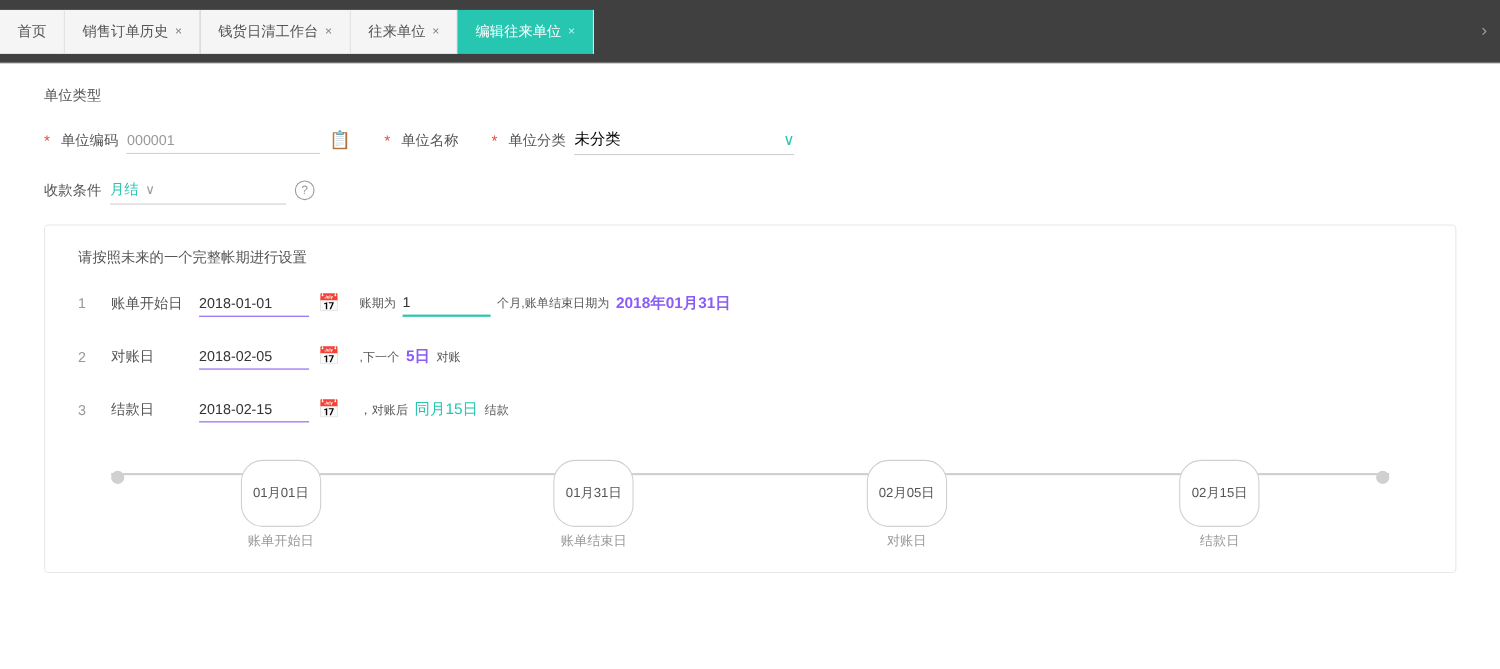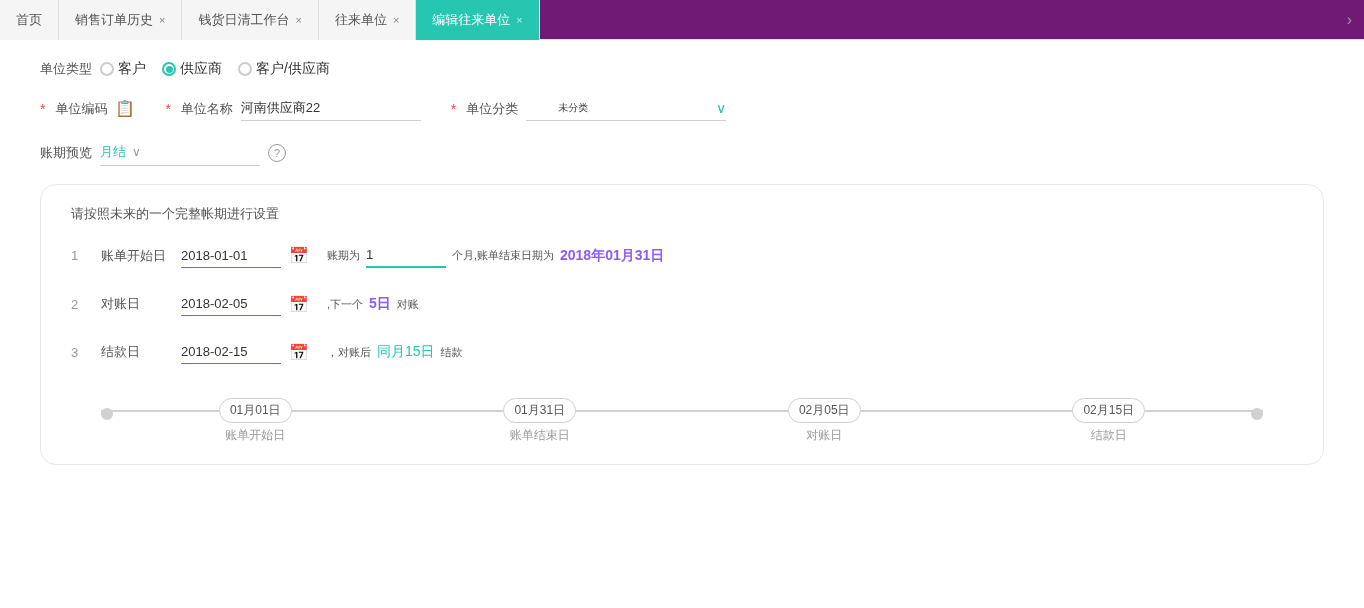--- a/index.html
+++ b/index.html
@@ -2,23 +2,23 @@
 <html><head>
   <meta charset="utf-8">
   <style>
     * { box-sizing: border-box; margin: 0; padding: 0; }
     body { font-family: 'Microsoft YaHei', sans-serif; font-size: 14px; color: #333; background: #f5f5f5; }
 
     
     .tab-bar {
       display: flex;
       align-items: center;
-      background: #701a75;
+      background: #404040;
       border-bottom: 1px solid #e0e0e0;
-      height: 40px;
+      height: 58px;
       padding-left: 0;
     }
     .tab {
       display: flex;
       align-items: center;
       padding: 0 16px;
       height: 40px;
       cursor: pointer;
       font-size: 13px;
       color: #555;
@@ -146,42 +146,41 @@
       margin-left: auto;
       color: #26c6b0;
     }
     .category-select {
       display: flex;
       align-items: center;
       gap: 6px;
       min-width: 200px;
     }
     .category-value {
-      color: #404040;
-      font-size: 10px;
+      color: #000000;
+      font-size: 14px;
       flex: 1;
-      margin-left: 32px;
     }
     .help-icon {
       width: 18px;
       height: 18px;
       border-radius: 50%;
       border: 1px solid #999;
       display: inline-flex;
       align-items: center;
       justify-content: center;
       font-size: 11px;
       color: #999;
       cursor: pointer;
     }
 
     
     .settings-box {
       border: 1px solid #e8e8e8;
-      border-radius: 16px;
+      border-radius: 4px;
       padding: 20px 30px;
       margin-bottom: 20px;
     }
     .settings-title {
       font-size: 13px;
       color: #555;
       margin-bottom: 20px;
     }
     .settings-row {
       display: flex;
@@ -282,21 +281,21 @@
       border: 2px solid #d0d0d0;
       margin-bottom: 6px;
     }
     .timeline-dot.start {
       background: #d0d0d0;
     }
     .timeline-badge {
       background: #fff;
       border: 1px solid #d0d0d0;
       border-radius: 20px;
-      padding: 3px 10px;
+      padding: 21px 10px;
       font-size: 12px;
       color: #555;
       margin-bottom: 4px;
       white-space: nowrap;
     }
     .timeline-sub-label {
       font-size: 12px;
       color: #999;
     }
   </style>
@@ -324,61 +323,47 @@
     <span class="close-x">×</span>
   </div>
   <div class="tab-more">›</div>
 </div>
 
 <div class="main-content">
 
   <div class="form-row">
     <div class="form-group">
       <span class="form-label">单位类型</span>
-      <div class="radio-group">
-        <label class="radio-item">
-          <span class="radio-circle"></span>
-          <span>客户</span>
-        </label>
-        <label class="radio-item">
-          <span class="radio-circle checked"></span>
-          <span>供应商</span>
-        </label>
-        <label class="radio-item">
-          <span class="radio-circle"></span>
-          <span>客户/供应商</span>
-        </label>
-      </div>
     </div>
   </div>
 
   <div class="form-row">
     <div class="form-group">
       <span class="required-star">*</span>
       <span class="form-label">单位编码</span>
+      <input class="form-input code-input" type="text" value="000001" style="">
       <span class="calendar-icon">📋</span>
     </div>
     <div class="form-group">
       <span class="required-star">*</span>
       <span class="form-label">单位名称</span>
-      <input class="form-input name-input" type="text" value="河南供应商22" style="">
     </div>
     <div class="form-group">
       <span class="required-star">*</span>
       <span class="form-label">单位分类</span>
       <div class="category-select dropdown-select">
         <span class="category-value">未分类</span>
         <span class="dropdown-arrow-right">∨</span>
       </div>
     </div>
   </div>
 
   <div class="form-row">
     <div class="form-group">
-      <span class="form-label">账期预览</span>
+      <span class="form-label">收款条件</span>
       <div class="dropdown-select">
         <span class="dropdown-value">月结</span>
         <span class="dropdown-arrow">∨</span>
       </div>
       <span class="help-icon">?</span>
     </div>
   </div>
 
   <div class="settings-box">
     <div class="settings-title">请按照未来的一个完整帐期进行设置</div>

